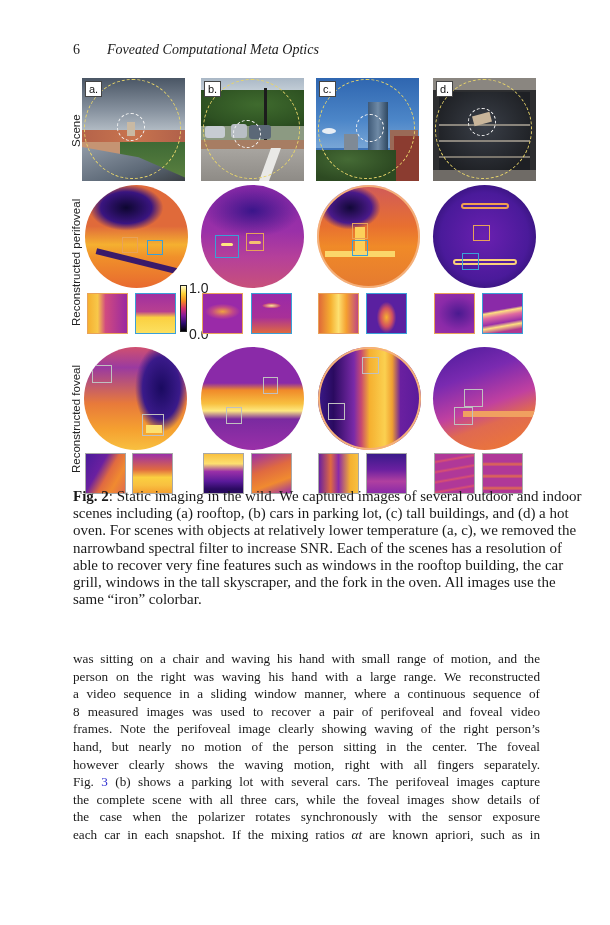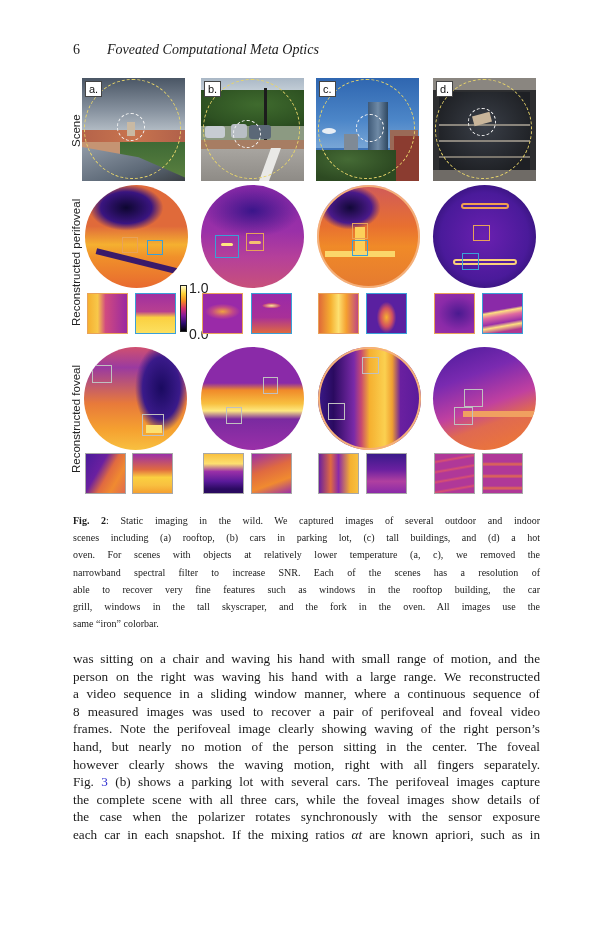--- a/index.html
+++ b/index.html
@@ -18,21 +18,21 @@
   .scene .fovea-ring { position: absolute; width: 28px; height: 28px; border: 1.2px dashed #f3f3f3; border-radius: 50%; box-sizing: border-box; }
   .scene .tag { position: absolute; left: 3px; top: 3px; background: #fff; border: 1px solid #444; font-family: "Liberation Sans", sans-serif; font-size: 11px; padding: 0 3px; line-height: 14px; color: #111; }
 
   .disc { position: absolute; width: 103px; height: 103px; border-radius: 50%; overflow: hidden; }
   .disc .box { position: absolute; border: 1.3px solid; box-sizing: border-box; }
   .thumb { position: absolute; width: 41px; height: 41px; box-sizing: border-box; border: 1.5px solid; }
 
   .colorbar { position: absolute; left: 180px; top: 285px; width: 7px; height: 47px; border: 1px solid #222; background: linear-gradient(to bottom, #fffac8, #fcd33a, #f58a1f, #d6306d, #7e1a9a, #2a0a6a, #000004); box-sizing: border-box; }
   .cb-label { position: absolute; font-family: "Liberation Sans", sans-serif; font-size: 14px; color: #222; }
 
-  .caption { position: absolute; left: 73px; top: 512px; width: 467px; font-size: 10px; line-height: 17.2px; text-align: justify; font-family: "Liberation Serif", serif; }
+  .caption { position: absolute; left: 73px; top: 488px; width: 467px; font-size: 15px; line-height: 17.2px; text-align: justify; font-family: "Liberation Serif", serif; }
   .caption b { font-weight: bold; }
   .body-text { position: absolute; left: 73px; top: 650px; width: 467px; font-size: 13.2px; line-height: 17.6px; text-align: justify; font-family: "Liberation Serif", serif; }
   .body-text .ref { color: #2a2ad0; }
   .body-text .math { font-style: italic; }
   .line { display: block; text-align: justify; text-align-last: justify; white-space: nowrap; }
   .line.last { text-align-last: left; }
 </style>
 </head>
 <body>
 

